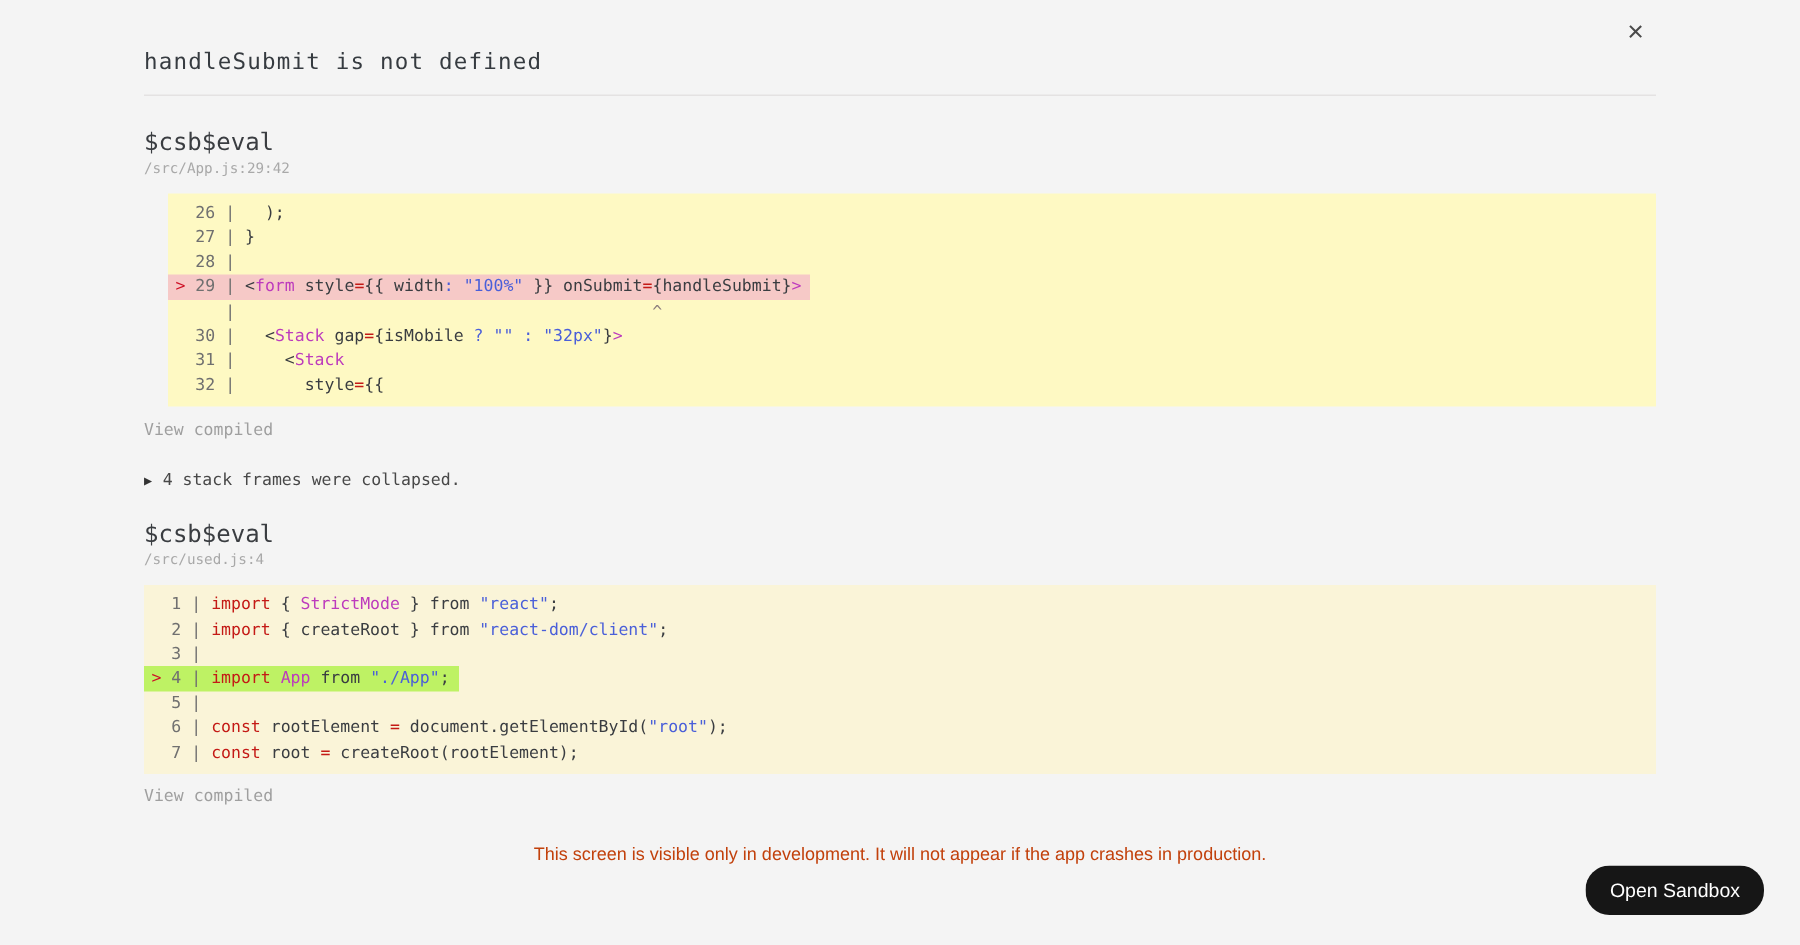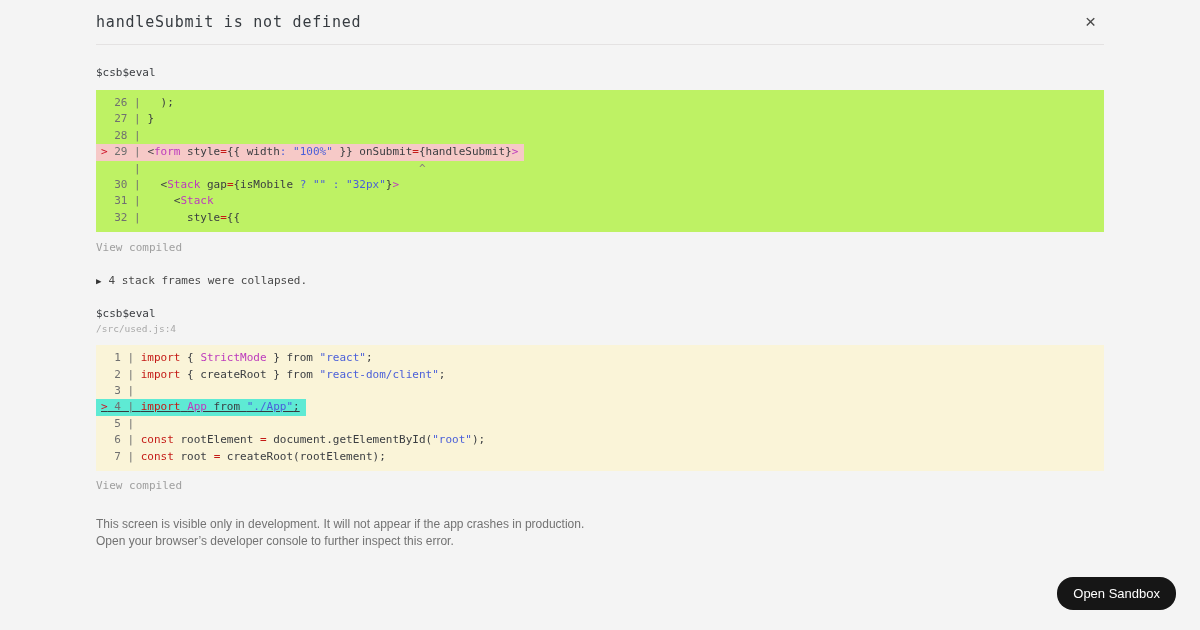--- a/index.html
+++ b/index.html
@@ -15,50 +15,51 @@
     position:absolute; top:12px; right:104px;
     background:none; border:none; font-size:19px; line-height:1;
     color:#4a4a4a; cursor:pointer;
     font-family:"Liberation Sans", sans-serif;
   }
 
   .error-title {
     font-size:22px; font-weight:400; color:#ce1126; letter-spacing:0.2px;
   }
   .error-message {
+    margin-top:19px;
     font-family:"DejaVu Sans Mono", monospace;
     font-size:15px; letter-spacing:0.8px; color:#363b40;
   }
   .divider { margin-top:13px; border-top:1px solid #e4e2e2; height:0; }
 
   .frame-fn {
     margin-top:21px;
     font-family:"DejaVu Sans Mono", monospace;
-    font-size:11px; color:#3a3d41;
+    font-size:16px; color:#3a3d41;
   }
   .frame2 .frame-fn { margin-top:20px; }
   .frame-path {
     margin-top:3px;
     font-family:"DejaVu Sans Mono", monospace;
     font-size:9.5px; color:#a9a9a9;
   }
 
   pre.code-block {
     margin-top:11px;
     padding:5px 0 6px 0;
     font-family:"DejaVu Sans Mono", monospace;
     font-size:11px; line-height:16.4px;
     white-space:pre; overflow:hidden;
   }
-  pre.code-block.error   { background:#bef264; }
+  pre.code-block.error   { background:#fef9c3;margin-left:16px; }
   pre.code-block.warning { background:#faf4d8; }
   .code-line { white-space:pre; }
   .line-inner { display:inline-block; white-space:pre; padding:0 6px 0 5px; }
   .error   .line-inner.hl { background:#f6c9c7; }
-  .warning .line-inner.hl { background:#5eead4;text-decoration:underline; }
+  .warning .line-inner.hl { background:#bef264; }
   .gutter  { color:#707070; }
   .marker  { color:#ce1126; }
   .t-p { color:#3a3d41; }
   .t-k { color:#c41a16; }
   .t-m { color:#bd3bbd; }
   .t-s { color:#4a5fd9; }
   .t-c { color:#8a7d7d; }
 
   .view-compiled {
     margin-top:9px;
@@ -67,21 +68,21 @@
   }
   .frame2 .view-compiled { margin-top:8px; }
 
   .collapsed-row {
     margin-top:20px;
     font-family:"DejaVu Sans Mono", monospace;
     font-size:11px; color:#484848; cursor:pointer; width:max-content;
   }
   .collapsed-row .tri { font-size:9px; color:#333; margin-right:7px; }
 
-  .footer { margin-top:24px; font-size:12px; line-height:17px; color:#737373; }
+  .footer { margin-top:24px; font-size:12px; line-height:17px; color:#c2410c;text-align:center; }
 
   .open-sandbox-btn {
     position:fixed; right:24px; bottom:20px;
     background:#161616; color:#ffffff;
     border:none; border-radius:16px;
     padding:9px 16px; font-size:13px;
     font-family:"Liberation Sans", sans-serif;
     cursor:pointer;
   }
 </style>
@@ -92,35 +93,35 @@
 
   <button class="close-btn">×</button>
 
 
   <div class="error-message">handleSubmit is not defined</div>
 
   <div class="divider"></div>
 
   <section class="frame frame1">
     <div class="frame-fn">$csb$eval</div>
+    <div class="frame-path">/src/App.js:29:42</div>
     <pre class="code-block error"><div class="code-line"><span class="line-inner"><span class="gutter"><span class="marker"> </span> 26 | </span><span class="t-p">  );</span></span></div><div class="code-line"><span class="line-inner"><span class="gutter"><span class="marker"> </span> 27 | </span><span class="t-p">}</span></span></div><div class="code-line"><span class="line-inner"><span class="gutter"><span class="marker"> </span> 28 | </span></span></div><div class="code-line"><span class="line-inner hl"><span class="gutter"><span class="marker">&gt;</span> 29 | </span><span class="t-p">&lt;</span><span class="t-m">form</span><span class="t-p"> style</span><span class="t-k">=</span><span class="t-p">{{ width</span><span class="t-s">:</span><span class="t-p"> </span><span class="t-s">"100%"</span><span class="t-p"> }} onSubmit</span><span class="t-k">=</span><span class="t-p">{handleSubmit}</span><span class="t-m">&gt;</span></span></div><div class="code-line"><span class="line-inner"><span class="gutter"><span class="marker"> </span>    | </span><span class="t-c">                                         ^</span></span></div><div class="code-line"><span class="line-inner"><span class="gutter"><span class="marker"> </span> 30 | </span><span class="t-p">  &lt;</span><span class="t-m">Stack</span><span class="t-p"> gap</span><span class="t-k">=</span><span class="t-p">{isMobile </span><span class="t-s">?</span><span class="t-p"> </span><span class="t-s">""</span><span class="t-p"> </span><span class="t-s">:</span><span class="t-p"> </span><span class="t-s">"32px"</span><span class="t-p">}</span><span class="t-m">&gt;</span></span></div><div class="code-line"><span class="line-inner"><span class="gutter"><span class="marker"> </span> 31 | </span><span class="t-p">    &lt;</span><span class="t-m">Stack</span></span></div><div class="code-line"><span class="line-inner"><span class="gutter"><span class="marker"> </span> 32 | </span><span class="t-p">      style</span><span class="t-k">=</span><span class="t-p">{{</span></span></div></pre>
     <div class="view-compiled">View compiled</div>
   </section>
 
   <div class="collapsed-row">
     <span class="tri">▶</span><span>4 stack frames were collapsed.</span>
   </div>
 
   <section class="frame frame2">
     <div class="frame-fn">$csb$eval</div>
     <div class="frame-path">/src/used.js:4</div>
     <pre class="code-block warning"><div class="code-line"><span class="line-inner"><span class="gutter"><span class="marker"> </span> 1 | </span><span class="t-k">import</span><span class="t-p"> { </span><span class="t-m">StrictMode</span><span class="t-p"> } from </span><span class="t-s">"react"</span><span class="t-p">;</span></span></div><div class="code-line"><span class="line-inner"><span class="gutter"><span class="marker"> </span> 2 | </span><span class="t-k">import</span><span class="t-p"> { createRoot } from </span><span class="t-s">"react-dom/client"</span><span class="t-p">;</span></span></div><div class="code-line"><span class="line-inner"><span class="gutter"><span class="marker"> </span> 3 | </span></span></div><div class="code-line"><span class="line-inner hl"><span class="gutter"><span class="marker">&gt;</span> 4 | </span><span class="t-k">import</span><span class="t-p"> </span><span class="t-m">App</span><span class="t-p"> from </span><span class="t-s">"./App"</span><span class="t-p">;</span></span></div><div class="code-line"><span class="line-inner"><span class="gutter"><span class="marker"> </span> 5 | </span></span></div><div class="code-line"><span class="line-inner"><span class="gutter"><span class="marker"> </span> 6 | </span><span class="t-k">const</span><span class="t-p"> rootElement </span><span class="t-k">=</span><span class="t-p"> document.getElementById(</span><span class="t-s">"root"</span><span class="t-p">);</span></span></div><div class="code-line"><span class="line-inner"><span class="gutter"><span class="marker"> </span> 7 | </span><span class="t-k">const</span><span class="t-p"> root </span><span class="t-k">=</span><span class="t-p"> createRoot(rootElement);</span></span></div></pre>
     <div class="view-compiled">View compiled</div>
   </section>
 
   <div class="footer">
     <p>This screen is visible only in development. It will not appear if the app crashes in production.</p>
-    <p>Open your browser’s developer console to further inspect this error.</p>
   </div>
 
 </div>
 
 <button class="open-sandbox-btn">Open Sandbox</button>
 
 </body></html>

